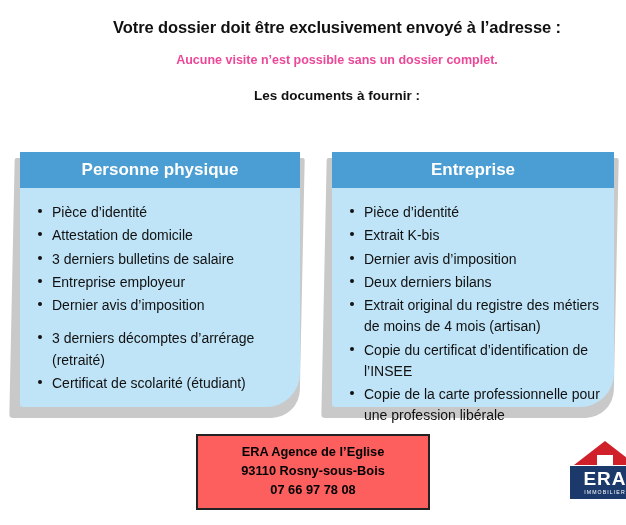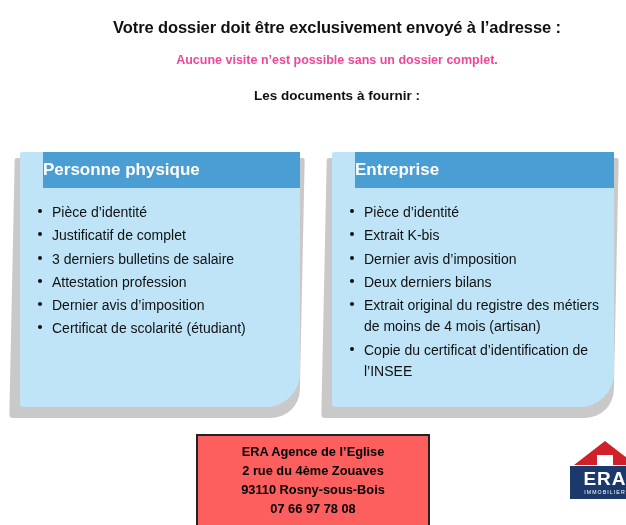--- a/index.html
+++ b/index.html
@@ -96,21 +96,21 @@
   }
 
   .panel-title {
     position: relative;
     height: 36px;
     line-height: 36px;
     background: #4b9ed3;
     color: #ffffff;
     font-size: 17px;
     font-weight: bold;
-    margin-left: 23px;
+    text-align: center;
   }
 
   .panel-body {
     position: relative;
     padding: 14px 10px 0 14px;
   }
   ul.items {
     list-style: none;
     margin: 0;
     padding: 0;
@@ -225,52 +225,53 @@
 
   <div class="panels">
 
     <div class="panel panel-left">
       <div class="paper-shadow"></div>
       <div class="paper">
         <div class="panel-title">Personne physique</div>
         <div class="panel-body">
           <ul class="items">
             <li>Pièce d’identité</li>
-            <li>Justificatif de complet</li>
+            <li>Attestation de domicile</li>
             <li>3 derniers bulletins de salaire</li>
-            <li>Attestation profession</li>
+            <li>Entreprise employeur</li>
             <li>Dernier avis d’imposition</li>
+            <li class="gap">3 derniers décomptes d’arrérage (retraité)</li>
             <li>Certificat de scolarité (étudiant)</li>
           </ul>
         </div>
       </div>
     </div>
 
     <div class="panel panel-right">
       <div class="paper-shadow"></div>
       <div class="paper">
         <div class="panel-title">Entreprise</div>
         <div class="panel-body">
           <ul class="items">
             <li>Pièce d’identité</li>
             <li>Extrait K-bis</li>
             <li>Dernier avis d’imposition</li>
             <li>Deux derniers bilans</li>
             <li>Extrait original du registre des métiers de moins de 4 mois (artisan)</li>
             <li>Copie du certificat d’identification de l’INSEE</li>
+            <li>Copie de la carte professionnelle pour une profession libérale</li>
           </ul>
         </div>
       </div>
     </div>
 
   </div>
 
   <div class="address-box">
     <div>ERA Agence de l’Eglise</div>
-    <div>2 rue du 4ème Zouaves</div>
     <div>93110 Rosny-sous-Bois</div>
     <div>07 66 97 78 08</div>
   </div>
 
   <div class="logo">
     <div class="logo-roof">
       <span class="tri"></span>
       <span class="notch"></span>
     </div>
     <div class="logo-body">

